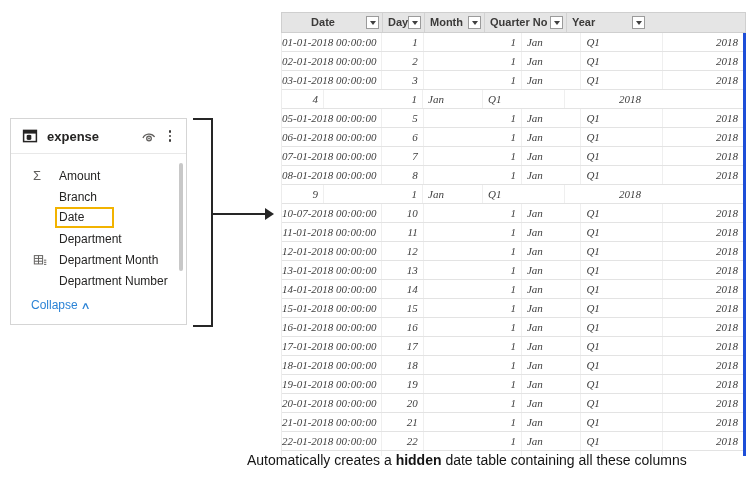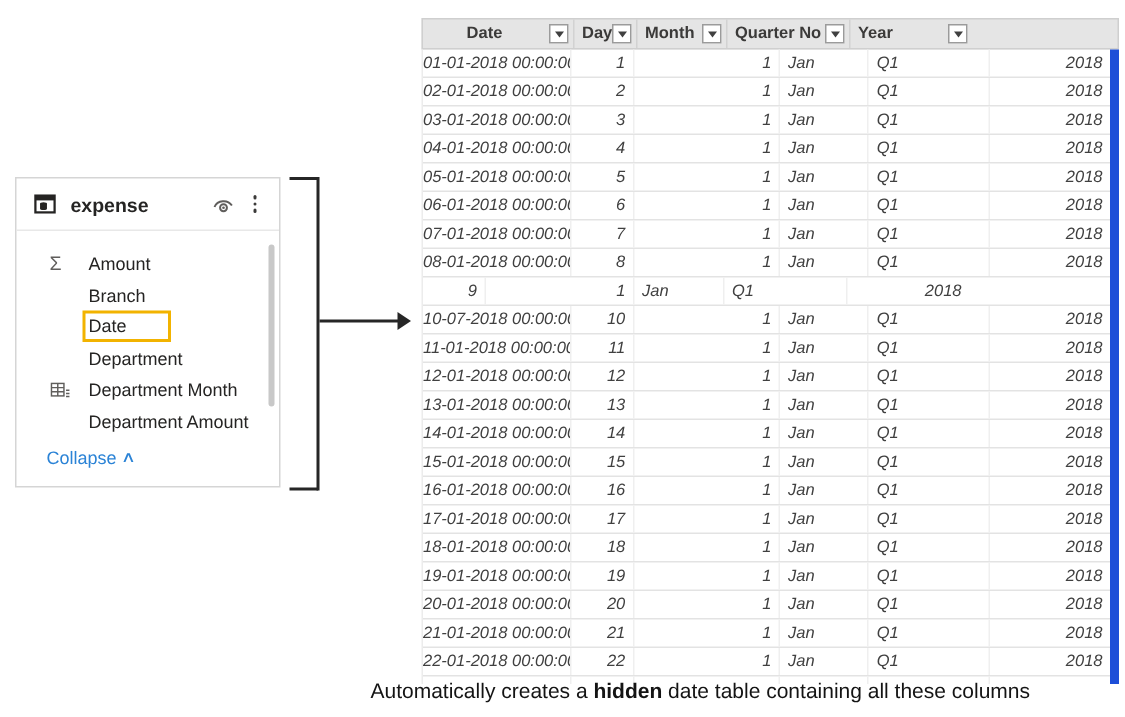--- a/index.html
+++ b/index.html
@@ -42,21 +42,21 @@
   .thead { display:flex; background:#e5e5e5; border:1px solid #cfcfcf; }
   .th { position:relative; height:19px; line-height:18px; font-size:11px; font-weight:bold;
     color:#3b3a39; border-right:1px solid #d2d2d2; cursor:pointer; }
   .th:last-child { border-right:none; }
   .th.h-left   { text-align:left;  padding-left:5px;  padding-right:18px; }
   .th.h-center { text-align:center; padding-right:18px; }
   .dd-btn { position:absolute; right:3px; top:3px; width:13px; height:13px; background:#fff;
     border:1px solid #9b9b9b; display:flex; align-items:center; justify-content:center; cursor:pointer; }
   .dd-caret { width:0; height:0; border-left:3.5px solid transparent;
     border-right:3.5px solid transparent; border-top:4px solid #404040; margin-top:1px; }
-  .tbody { border-left:1px solid #ececec; border-right:6px solid #1d4ed8; }
+  .tbody { border-left:1px solid #ececec; border-right:3px solid #1d4ed8;font-family:Liberation Serif, serif; }
   .tr { display:flex; height:19px; border-bottom:1px solid #e3e3e3; }
   .tr.partial { height:5px; border-bottom:none; }
   .td { height:100%; line-height:18px; font-size:11px; font-style:italic; color:#404040;
     border-right:1px solid #efefef; overflow:hidden; white-space:nowrap; }
   .td:last-child { border-right:none; }
   .td.a-right { text-align:right; padding-right:5px; }
   .td.a-left  { text-align:left;  padding-left:5px;  }
 
   
   .caption { position:absolute; left:247px; top:452px; font-size:14px; color:#141414; }
@@ -122,21 +122,21 @@
           <line x1="6.3" y1="3" x2="6.3" y2="12.5"></line>
           <line x1="12.6" y1="8.2" x2="15.2" y2="8.2"></line>
           <line x1="12.6" y1="10.6" x2="15.2" y2="10.6"></line>
           <line x1="12.6" y1="13" x2="15.2" y2="13"></line>
         </svg>
       </span>
       <span>Department Month</span>
     </div>
     <div class="field-item">
       <span class="field-icon"></span>
-      <span>Department Amount</span>
+      <span>Department Number</span>
     </div>
   </div>
 
   <div class="collapse-link">
     <span>Collapse</span>
     <span class="collapse-chevron">∧</span>
   </div>
 
   <div class="panel-scrollbar"></div>
 </div>
@@ -184,21 +184,20 @@
       </div>
       <div class="tr">
         <div class="td a-right" style="width: 101px;">03-01-2018 00:00:00</div>
         <div class="td a-right" style="width: 42px;">3</div>
         <div class="td a-right" style="width: 99px;">1</div>
         <div class="td a-left" style="width: 60px;">Jan</div>
         <div class="td a-left" style="width: 82px;">Q1</div>
         <div class="td a-right" style="width: 81px;">2018</div>
       </div>
       <div class="tr">
-        <div class="td a-right" style="width: 101px;">04-01-2018 00:00:00</div>
         <div class="td a-right" style="width: 42px;">4</div>
         <div class="td a-right" style="width: 99px;">1</div>
         <div class="td a-left" style="width: 60px;">Jan</div>
         <div class="td a-left" style="width: 82px;">Q1</div>
         <div class="td a-right" style="width: 81px;">2018</div>
       </div>
       <div class="tr">
         <div class="td a-right" style="width: 101px;">05-01-2018 00:00:00</div>
         <div class="td a-right" style="width: 42px;">5</div>
         <div class="td a-right" style="width: 99px;">1</div>

